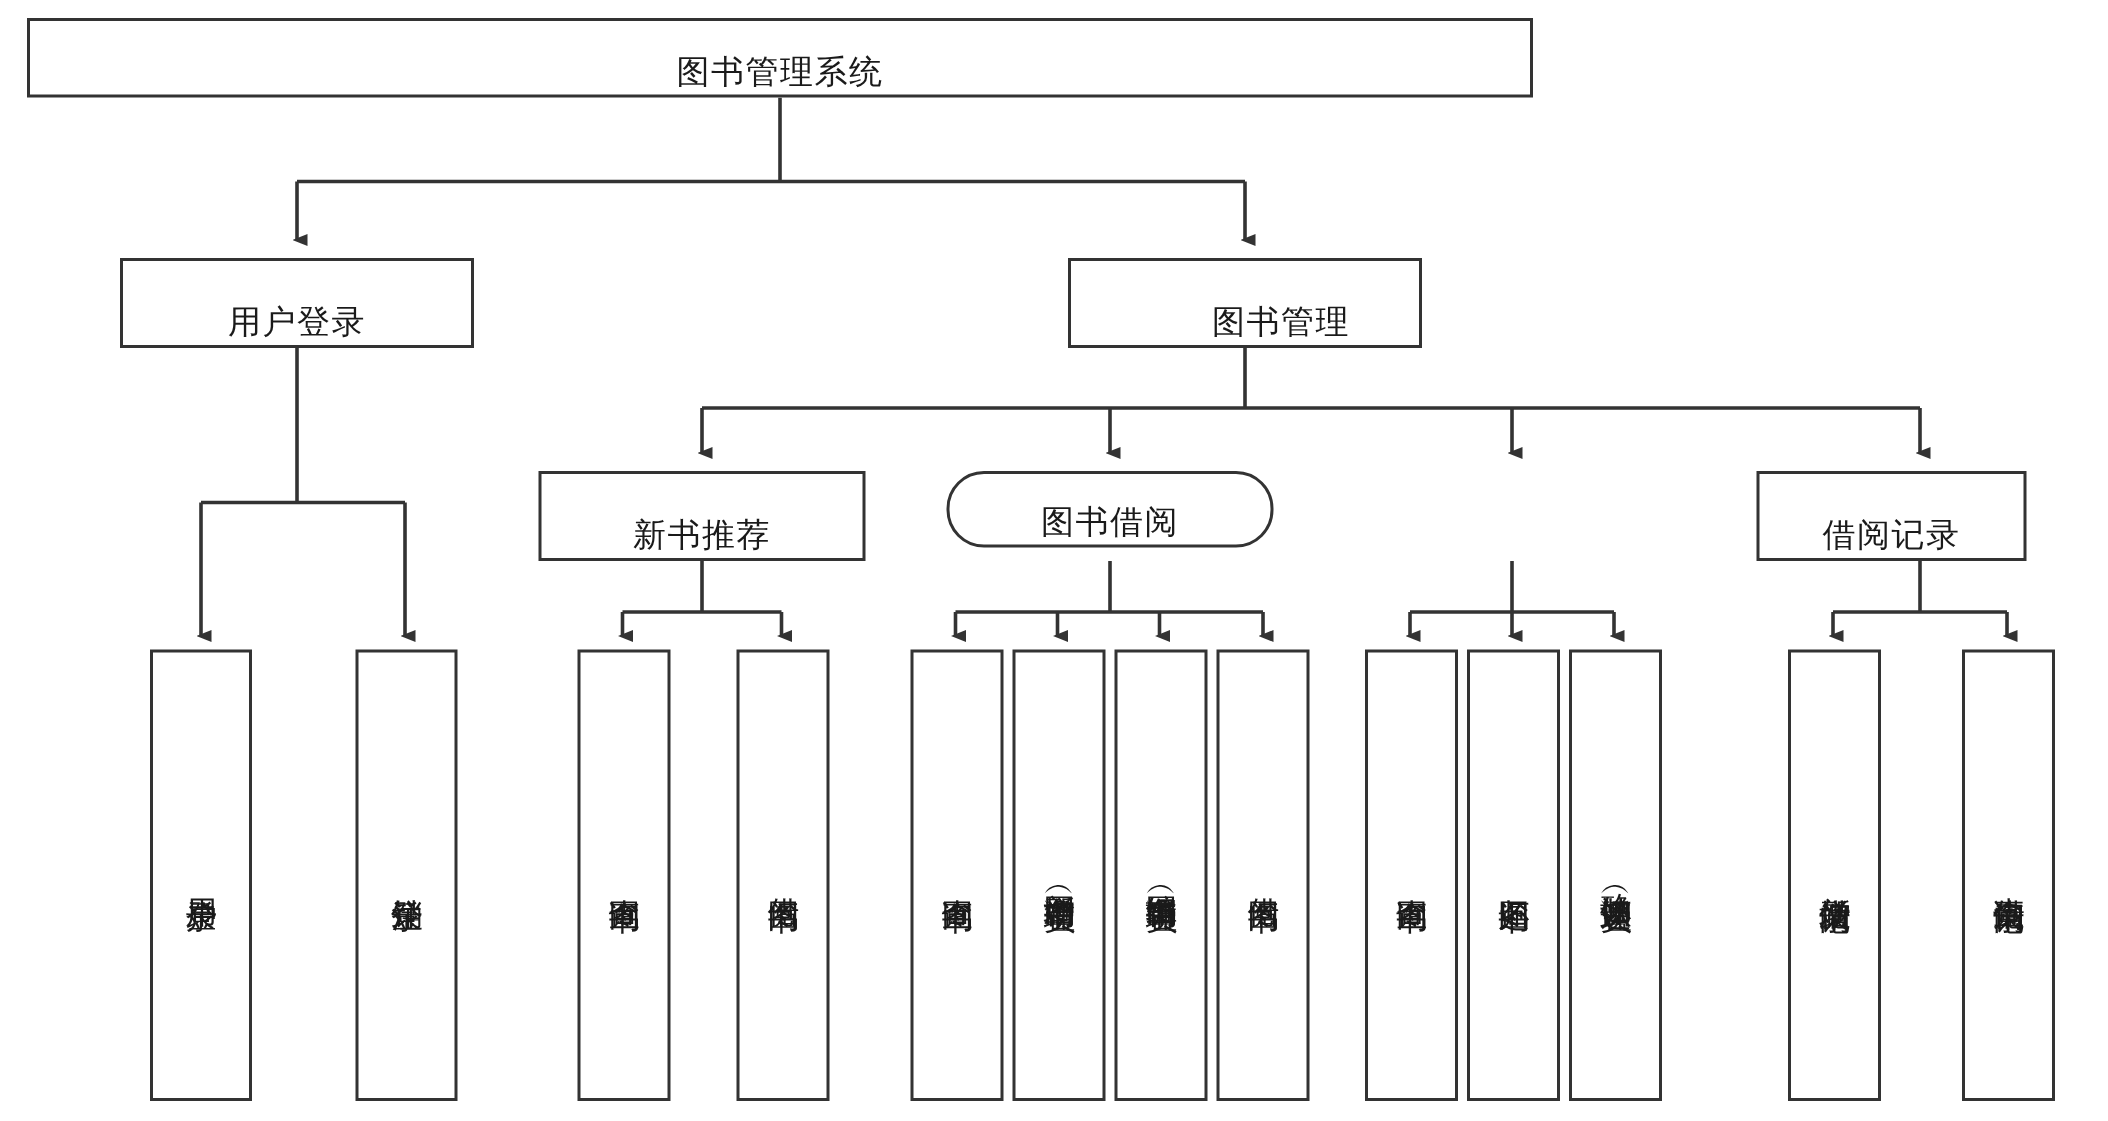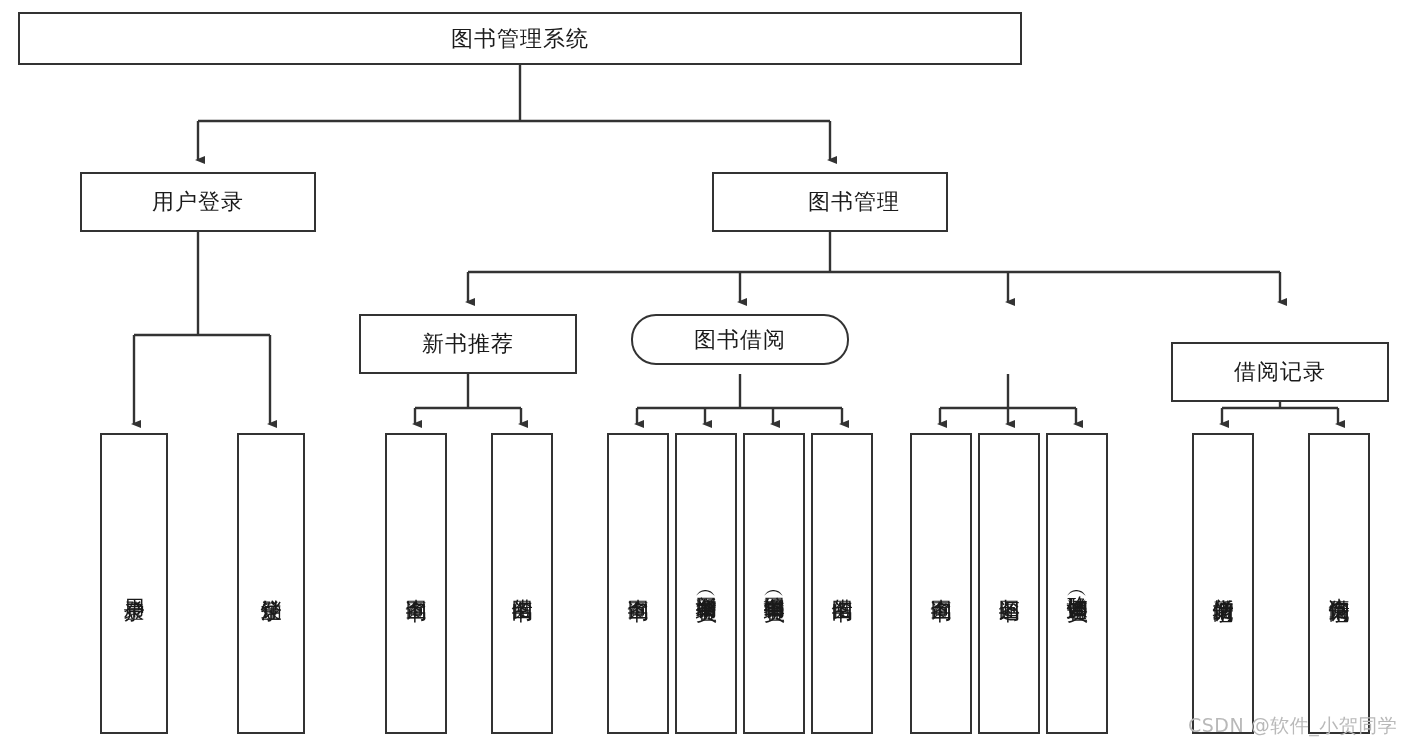--- a/index.html
+++ b/index.html
@@ -24,21 +24,21 @@
     width: 1405px;
     height: 747px;
     pointer-events: none;
   }
   .node {
     position: absolute;
     box-sizing: border-box;
     border: 2px solid #333333;
     background: #ffffff;
     display: flex;
-    align-items: center;
+    align-items: flex-end;
     justify-content: center;
     color: #1a1a1a;
   }
   .node.horizontal {
     font-size: 22px;
     letter-spacing: 1px;
   }
   .node.vertical {
     writing-mode: vertical-rl;
     text-orientation: upright;
@@ -134,21 +134,21 @@
 
   <div class="node horizontal" style="left:359px; top:314px; width:218px; height:60px;">
     <span>新书推荐</span>
   </div>
 
   <div class="node horizontal" style="left:631px; top:314px; width:218px; height:51px;border-radius:25px;">
     <span>图书借阅</span>
   </div>
 
 
-  <div class="node horizontal" style="left:1171px; top:314px; width:218px; height:60px;margin-top:28px;">
+  <div class="node horizontal" style="left:1171px; top:314px; width:180px; height:60px;">
     <span>借阅记录</span>
   </div>
 
   <div class="node vertical" style="left:100px; top:433px; width:68px; height:301px;">
     <span>用户登录</span>
   </div>
 
   <div class="node vertical" style="left:237px; top:433px; width:68px; height:301px;">
     <span>注销登录</span>
   </div>
@@ -190,15 +190,14 @@
   </div>
 
   <div class="node vertical" style="left:1192px; top:433px; width:62px; height:301px;">
     <span>新增借阅记录</span>
   </div>
 
   <div class="node vertical" style="left:1308px; top:433px; width:62px; height:301px;">
     <span>查询借阅记录</span>
   </div>
 
-  <div class="watermark" style="left:1188px; top:713px;">CSDN @软件_小贺同学</div>
 
 </div>
 
 </body></html>

